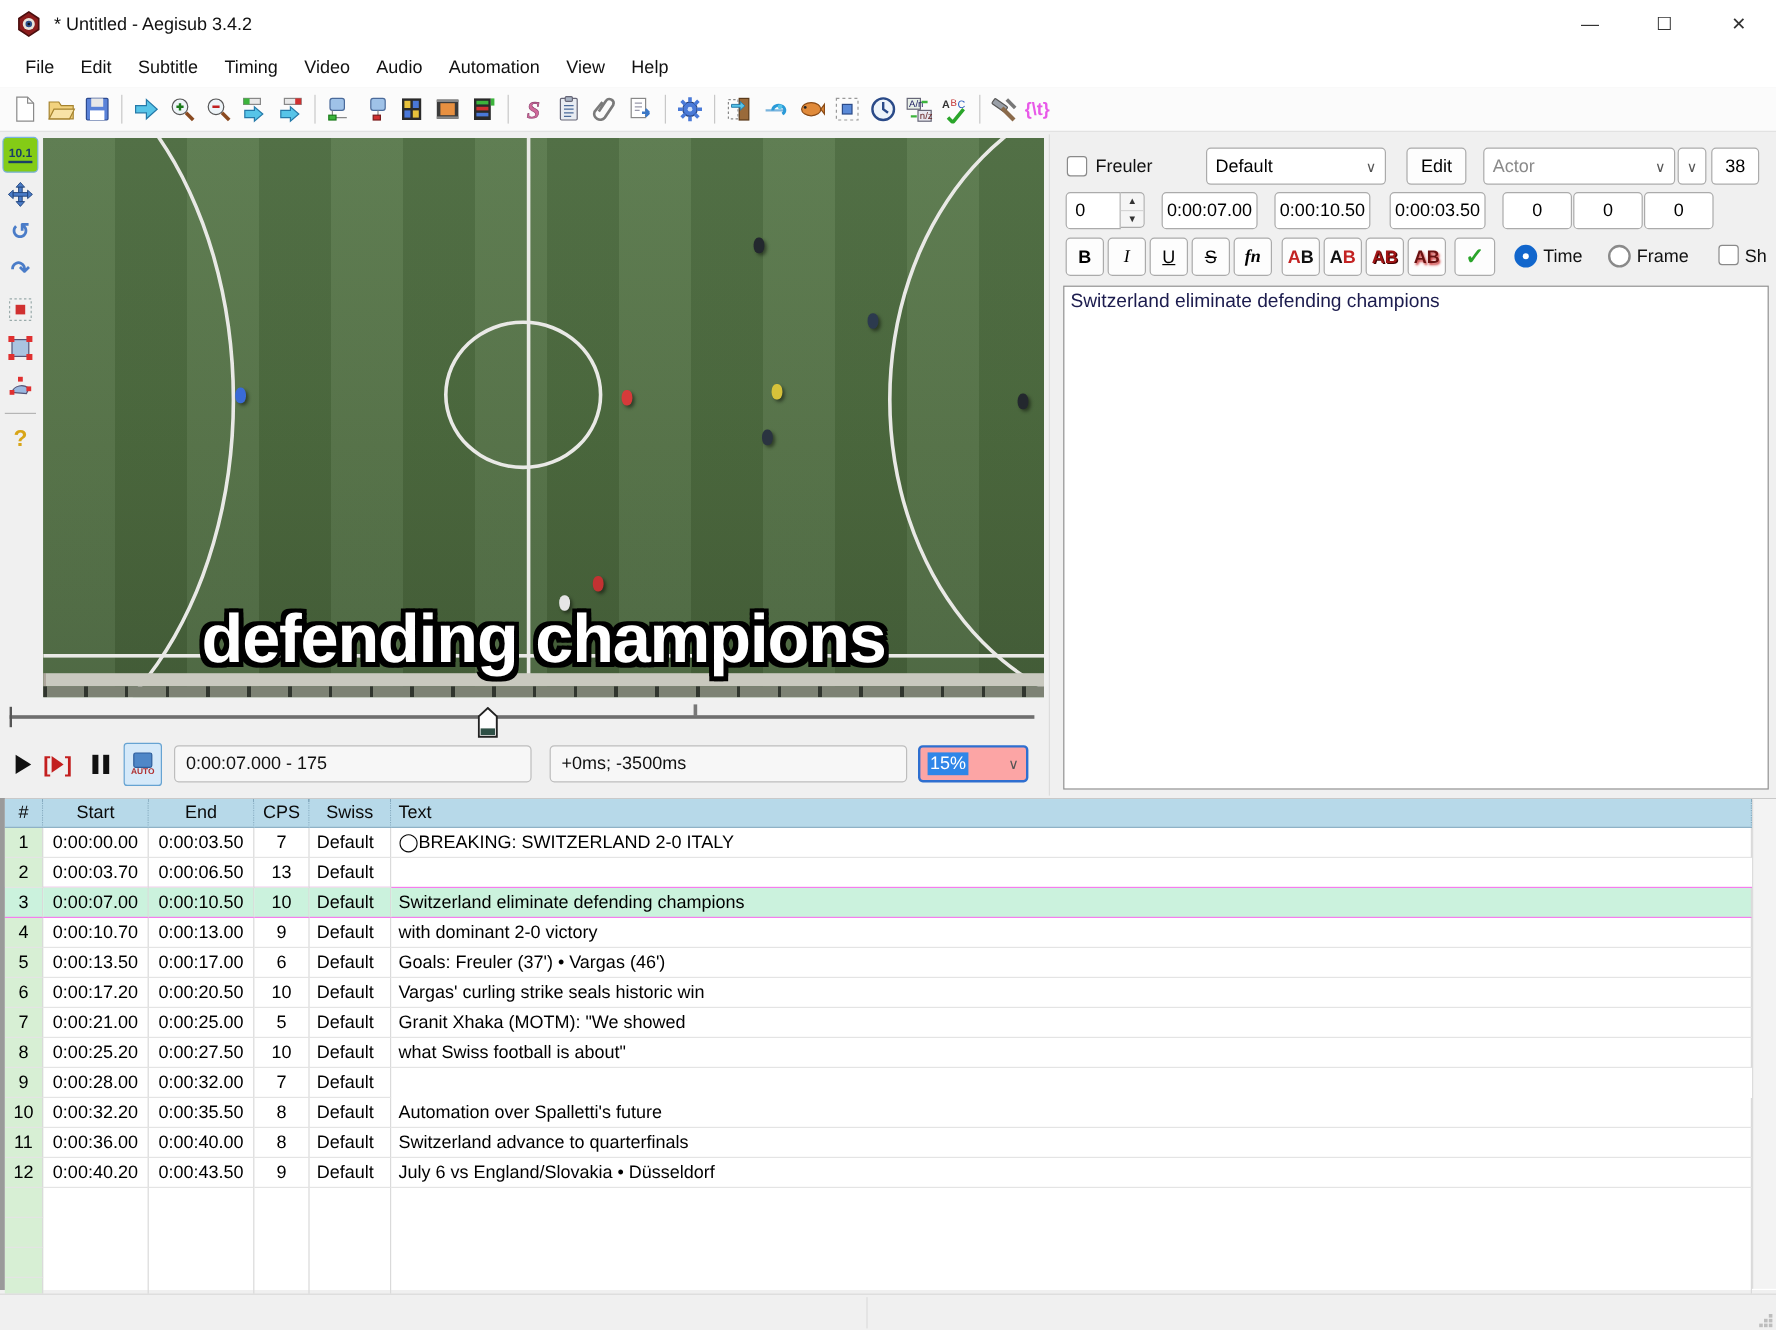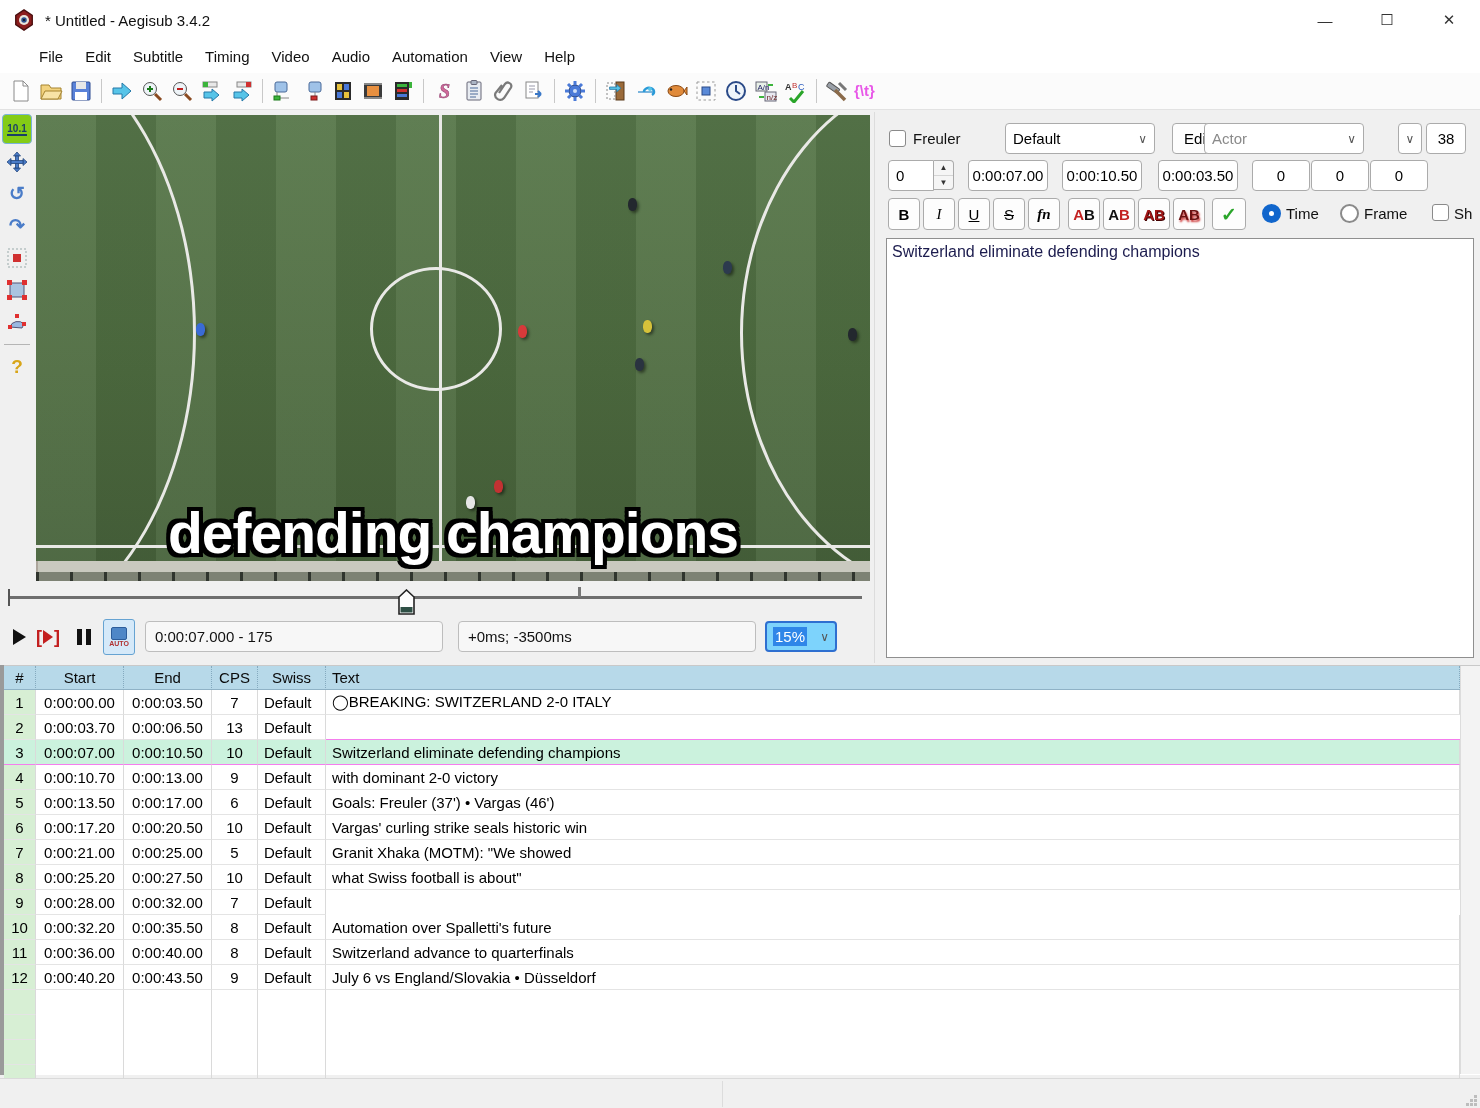--- a/index.html
+++ b/index.html
@@ -9,21 +9,21 @@
   .abs{position:absolute}
 
   
   .titlebar{left:0;top:0;width:1480px;height:40px;background:#ffffff;display:flex;align-items:center}
   .app-icon{width:22px;height:22px;margin:0 10px 0 13px}
   .title-text{font-size:15px;color:#111}
   .wincontrols{position:absolute;right:0;top:0;height:40px;display:flex}
   .winbtn{width:62px;height:40px;display:flex;align-items:center;justify-content:center;font-size:15px;color:#333}
 
   
-  .menubar{left:0;top:40px;width:1480px;height:33px;background:#ffffff;display:flex;align-items:center;padding-left:28px;box-sizing:border-box}
+  .menubar{left:0;top:40px;width:1480px;height:33px;background:#ffffff;display:flex;align-items:center;padding-left:10px;box-sizing:border-box}
   .menu-item{font-size:15px;padding:4px 11px;color:#111;border-radius:3px}
 
   
   .toolbar{left:0;top:73px;width:1480px;height:37px;background:#fbfbfb;border-bottom:1px solid #e2e2e2;
            display:flex;align-items:center;padding-left:6px;box-sizing:border-box}
   .tbico{width:30px;height:30px;display:flex;align-items:center;justify-content:center;border-radius:3px}
   .tbsep{width:1px;height:24px;background:#c8c8c8;margin:0 5px}
   .tbico svg{display:block}
 
   
@@ -67,21 +67,21 @@
   .play-tri{width:0;height:0;border-left:13px solid #111;border-top:8px solid transparent;border-bottom:8px solid transparent}
   .playline{color:#c31f1f;font-weight:bold;font-size:18px;display:flex;align-items:center;gap:1px}
   .playline .tri{width:0;height:0;border-left:10px solid #c31f1f;border-top:7px solid transparent;border-bottom:7px solid transparent}
   .pausebars{display:flex;gap:4px}
   .pausebars div{width:5px;height:16px;background:#111}
   .autobtn{left:103px;top:619px;width:30px;height:34px;background:#d5e9f9;border:1px solid #66a3d2;border-radius:3px;
            display:flex;flex-direction:column;align-items:center;justify-content:center}
   .autobtn .ic{width:14px;height:11px;background:#4f87c7;border:1px solid #2d5d9b;border-radius:2px}
   .autobtn .t{font-size:7px;font-weight:bold;color:#b03030;letter-spacing:0}
   .infobox{background:#f7f7f7;border:1px solid #bdbdbd;border-radius:4px;font-size:15px;display:flex;align-items:center;padding-left:9px;box-sizing:border-box;color:#111}
-  .zoombox{left:765px;top:621px;width:72px;height:31px;background:#7dd3fc;border:2px solid #2e6fd0;border-radius:4px;display:flex;align-items:center;justify-content:space-between;padding:4px 6px;box-sizing:border-box;font-size:15px}
+  .zoombox{left:765px;top:621px;width:92px;height:31px;background:#fca5a5;border:2px solid #2e6fd0;border-radius:4px;display:flex;align-items:center;justify-content:space-between;padding:4px 6px;box-sizing:border-box;font-size:15px}
   .zoombox .sel{background:#2f86e8;color:#fff;padding:1px 2px}
   .chev{color:#555;font-size:12px}
 
   
   .vsplit{left:874px;top:112px;width:1px;height:551px;background:#dcdcdc}
   .field{background:#fff;border:1px solid #ababab;border-radius:4px;box-sizing:border-box;font-size:15px;display:flex;align-items:center}
   .field.center{justify-content:center}
   .combo{justify-content:space-between;padding:0 7px}
   .btn{background:#fdfdfd;border:1px solid #ababab;border-radius:4px;box-sizing:border-box;display:flex;align-items:center;justify-content:center;font-size:15px}
   .chk{width:17px;height:17px;background:#fff;border:1px solid #8a8a8a;border-radius:3px;box-sizing:border-box}
@@ -456,21 +456,21 @@
 
 <div class="abs vsplit"></div>
 
 <div class="abs chk" style="left:889px;top:130px"></div>
 <div class="abs lbl" style="left:913px;top:129px;height:19px">Freuler</div>
 <div class="abs field combo" style="left:1005px;top:123px;width:150px;height:31px">
   <span>Default</span>
     <span class="chev">∨</span>
 </div>
 <div class="abs btn" style="left:1172px;top:123px;width:50px;height:31px">Edit</div>
-<div class="abs field combo" style="left:1204px;top:123px;width:160px;height:31px">
+<div class="abs field combo" style="left:1236px;top:123px;width:160px;height:31px">
   <span style="color:#8a8a8a">Actor</span>
     <span class="chev">∨</span>
 </div>
 <div class="abs field center" style="left:1398px;top:123px;width:24px;height:31px">
     <span class="chev">∨</span>
   </div>
 <div class="abs field center" style="left:1426px;top:123px;width:40px;height:31px">38</div>
 
 <div class="abs field" style="left:888px;top:160px;width:46px;height:31px;border-radius:4px 0 0 4px;padding-left:7px">0</div>
 <div class="abs spin" style="left:934px;top:160px">

